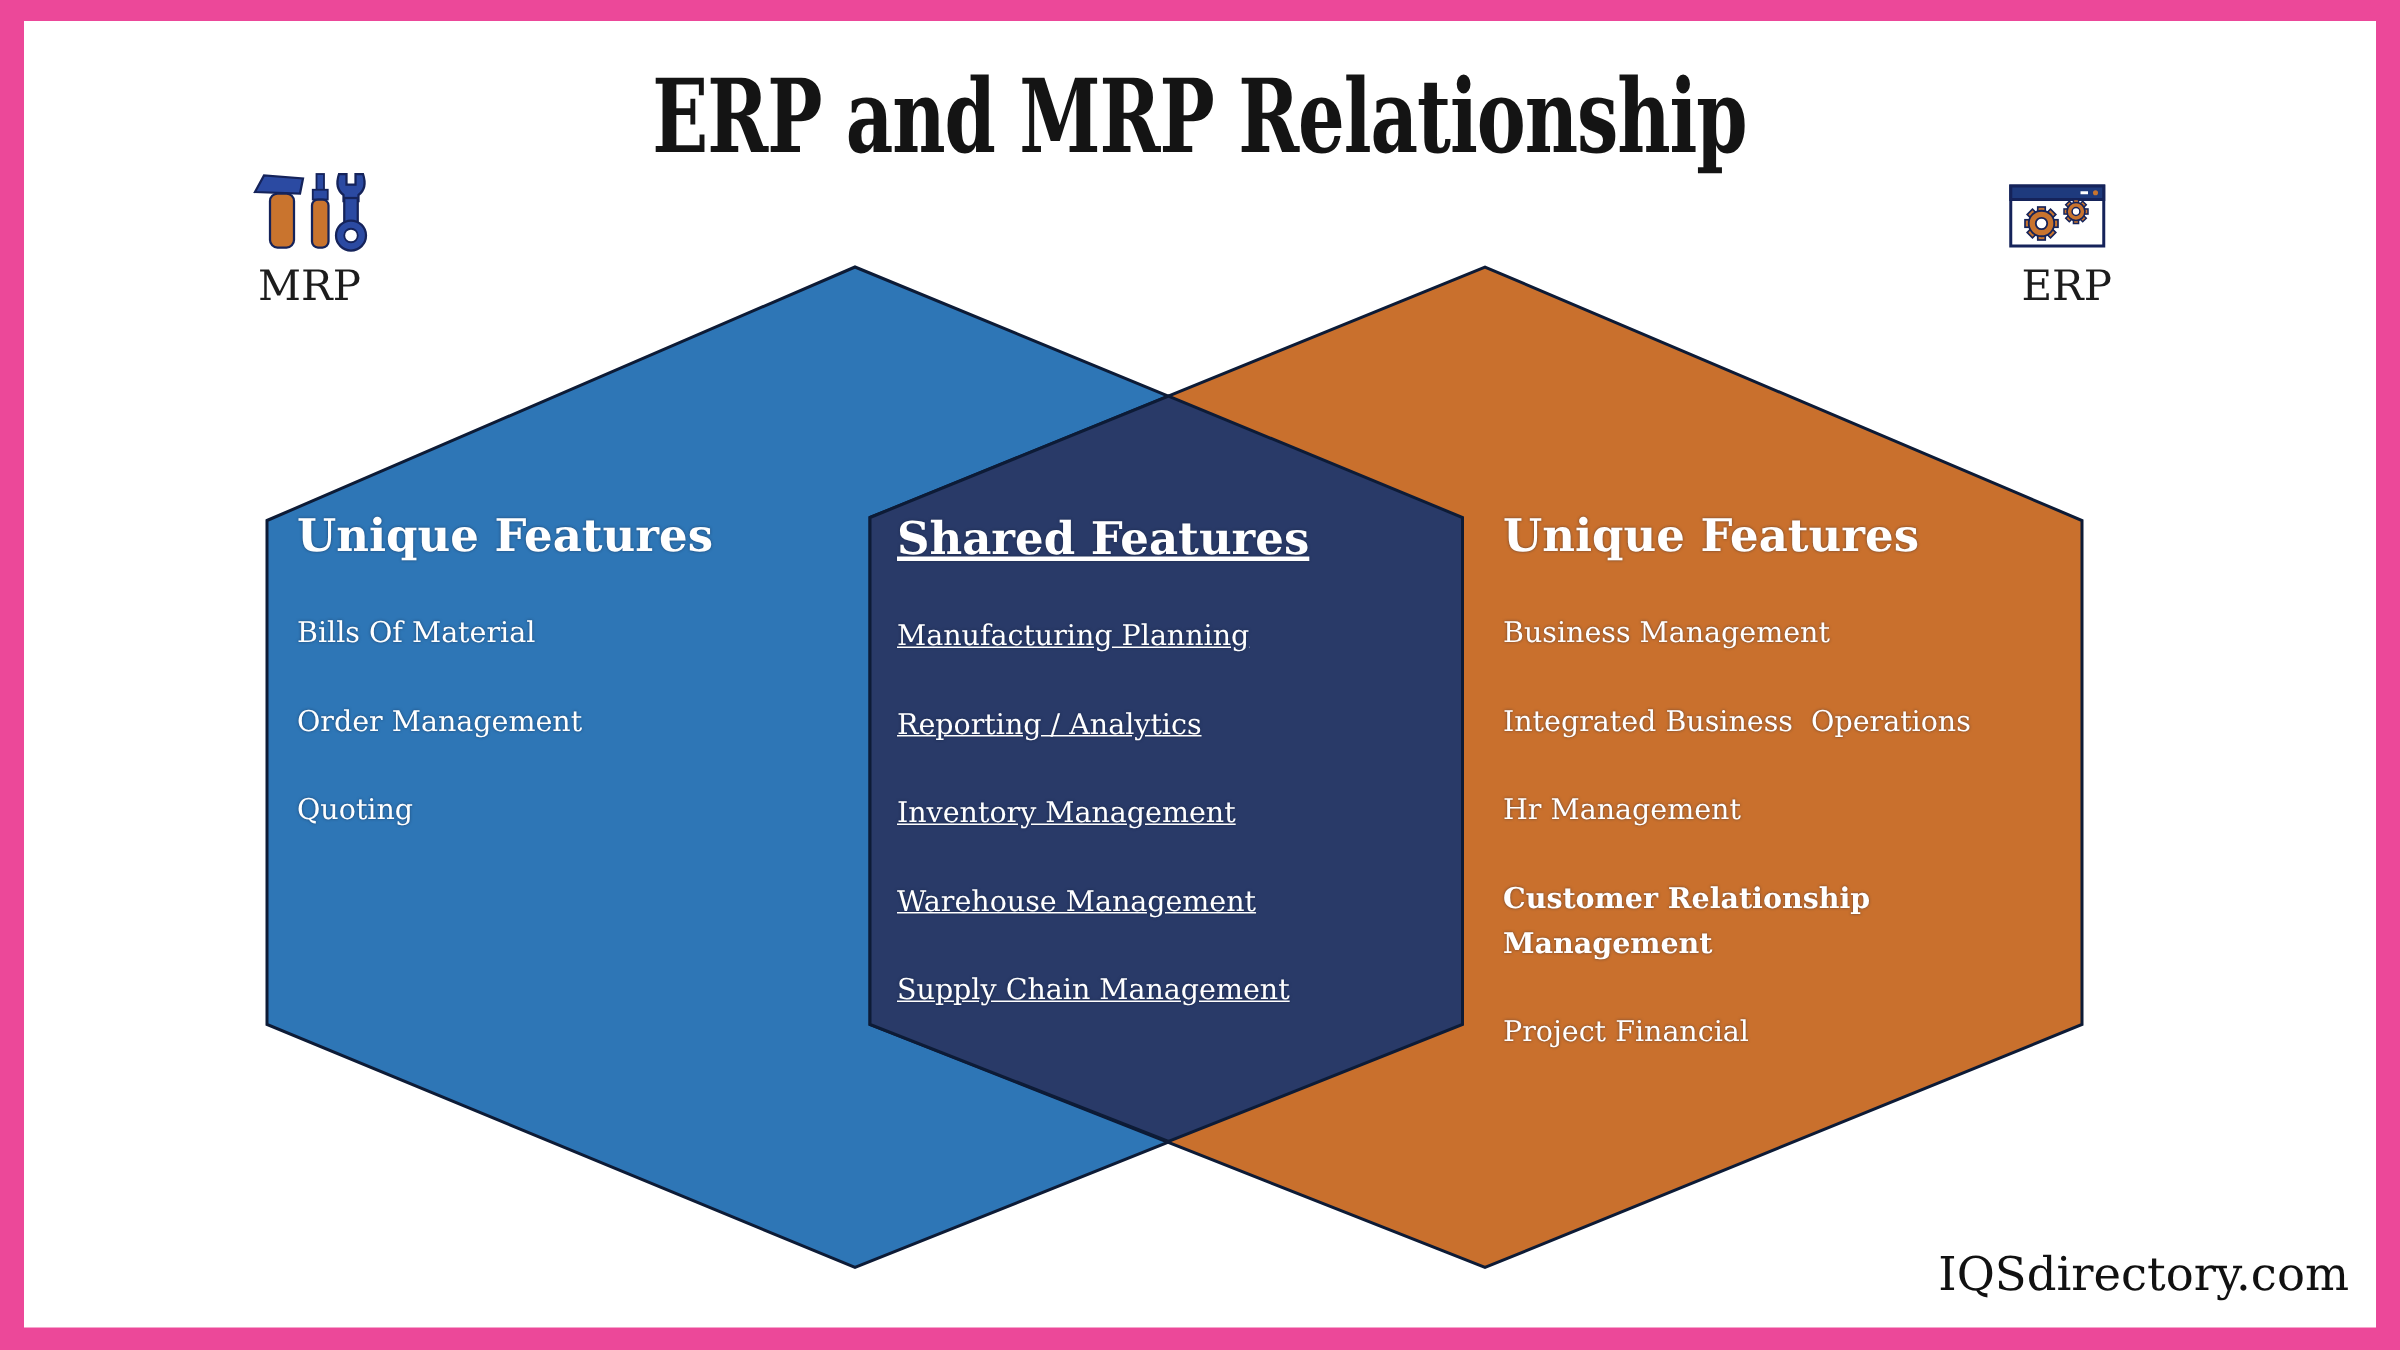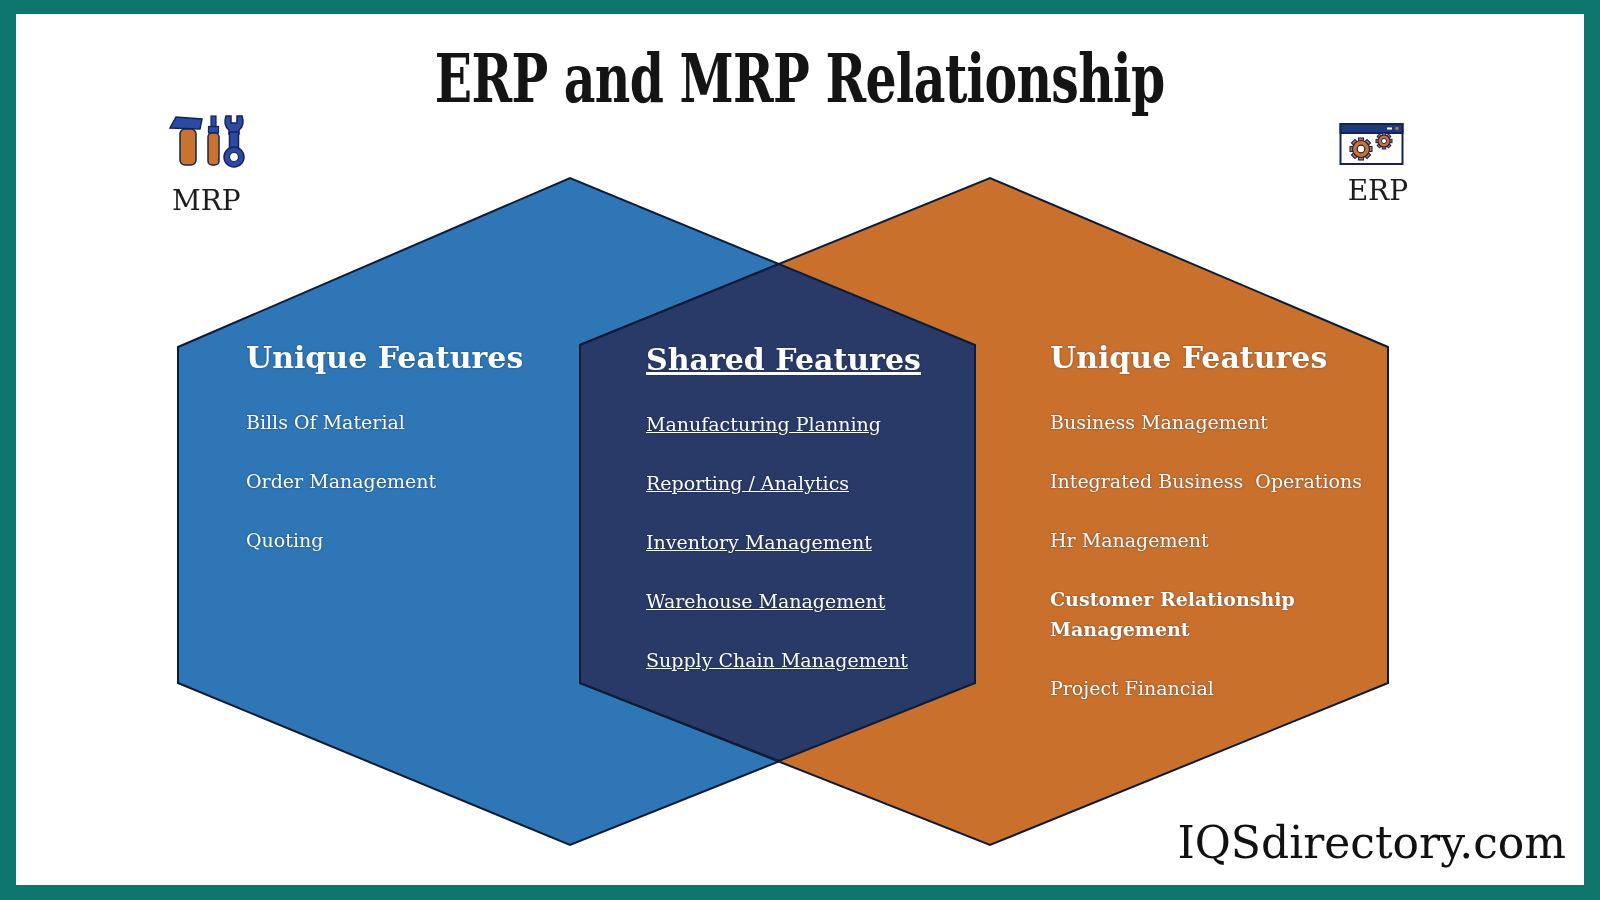--- a/index.html
+++ b/index.html
@@ -1,41 +1,41 @@
 <!DOCTYPE html>
 <html><head>
 <meta charset="utf-8">
 <style>
   html,body{margin:0;padding:0;}
   body{background:#d9d9d9;font-family:"DejaVu Serif", serif;}
-  .canvas{position:relative;width:1600px;height:900px;background:#0f766e;overflow:hidden;}
+  .canvas{position:relative;width:1600px;height:900px;background:#ec4899;overflow:hidden;}
   .content{position:absolute;left:16px;top:14px;right:16px;bottom:15px;background:#ffffff;}
   svg.hexes{position:absolute;left:0;top:0;width:1600px;height:900px;}
   svg.hexes polygon{stroke:#0d1b36;stroke-width:2;stroke-linejoin:miter;}
 
   .title-wrap{position:absolute;left:0;right:0;top:38px;text-align:center;color:#141414;}
   .title-wrap .t{display:inline-block;font-size:68px;font-weight:700;letter-spacing:-1px;
     transform:scaleX(.72);transform-origin:50% 50%;white-space:nowrap;}
 
   .badge{position:absolute;color:#1c1c1c;}
   .badge .lbl{font-size:28px;line-height:30px;}
   .badge-mrp{left:168px;top:114px;}
-  .badge-mrp .lbl{margin-left:4px;margin-top:14px;}
+  .badge-mrp .lbl{margin-left:4px;margin-top:4px;}
   .badge-erp{left:1336px;top:120px;width:72px;text-align:center;}
   .badge-erp .lbl{margin-top:4px;text-align:right;}
 
-  .col{position:absolute;color:#ffffff;text-shadow:0 0 2px rgba(16,29,54,.55);margin-left:48px;}
+  .col{position:absolute;color:#ffffff;text-shadow:0 0 2px rgba(16,29,54,.55);}
   .col h2{font-size:30px;font-weight:700;margin:0 0 26px 0;line-height:40px;}
   .col .item{font-size:19px;line-height:30px;margin-top:29px;white-space:pre-wrap;}
   .col-left{left:198px;top:338px;width:370px;}
   .col-center{left:598px;top:340px;width:400px;text-decoration:underline;}
   .col-right{left:1002px;top:338px;width:440px;}
   .col-right .item:nth-of-type(4){max-width:305px;font-weight:bold;}
 
-  .watermark{position:absolute;right:34px;bottom:32px;font-size:44px;color:#111111;}
+  .watermark{position:absolute;right:34px;bottom:32px;font-size:31px;color:#111111;}
 </style>
 </head>
 <body>
 
 <div class="canvas">
   <div class="content"></div>
 
   <svg class="hexes" viewBox="0 0 1600 900">
     <polygon points="178,347 570,178 975,345 975,683 570,845 178,683" fill="#2e76b6"></polygon>
     <polygon points="580,345 990,178 1388,347 1388,683 990,845 580,683" fill="#c9702d"></polygon>

